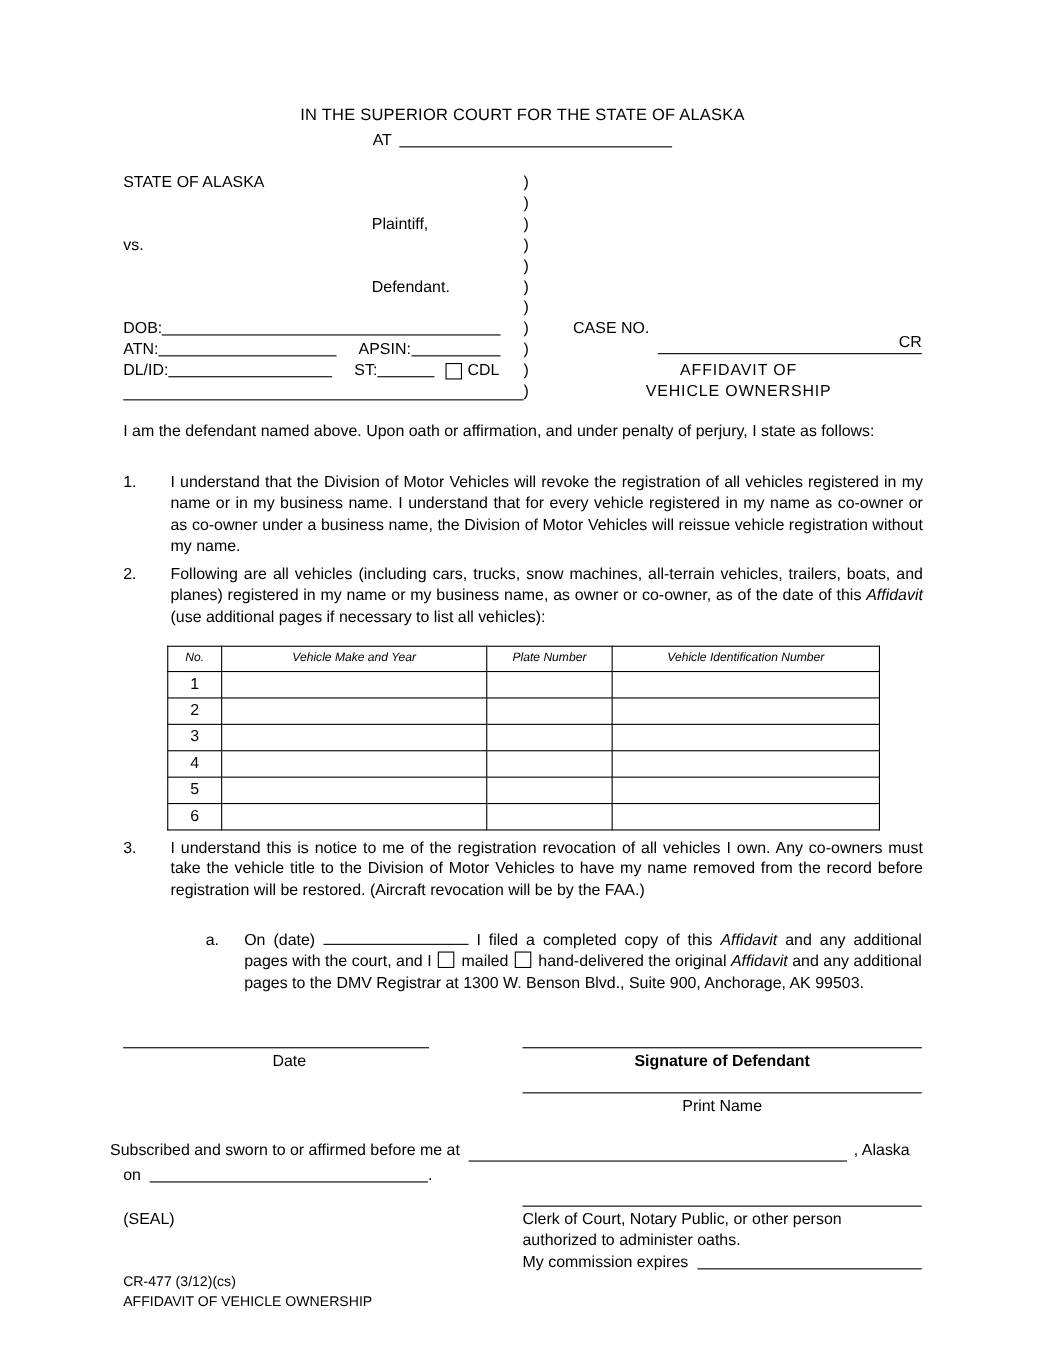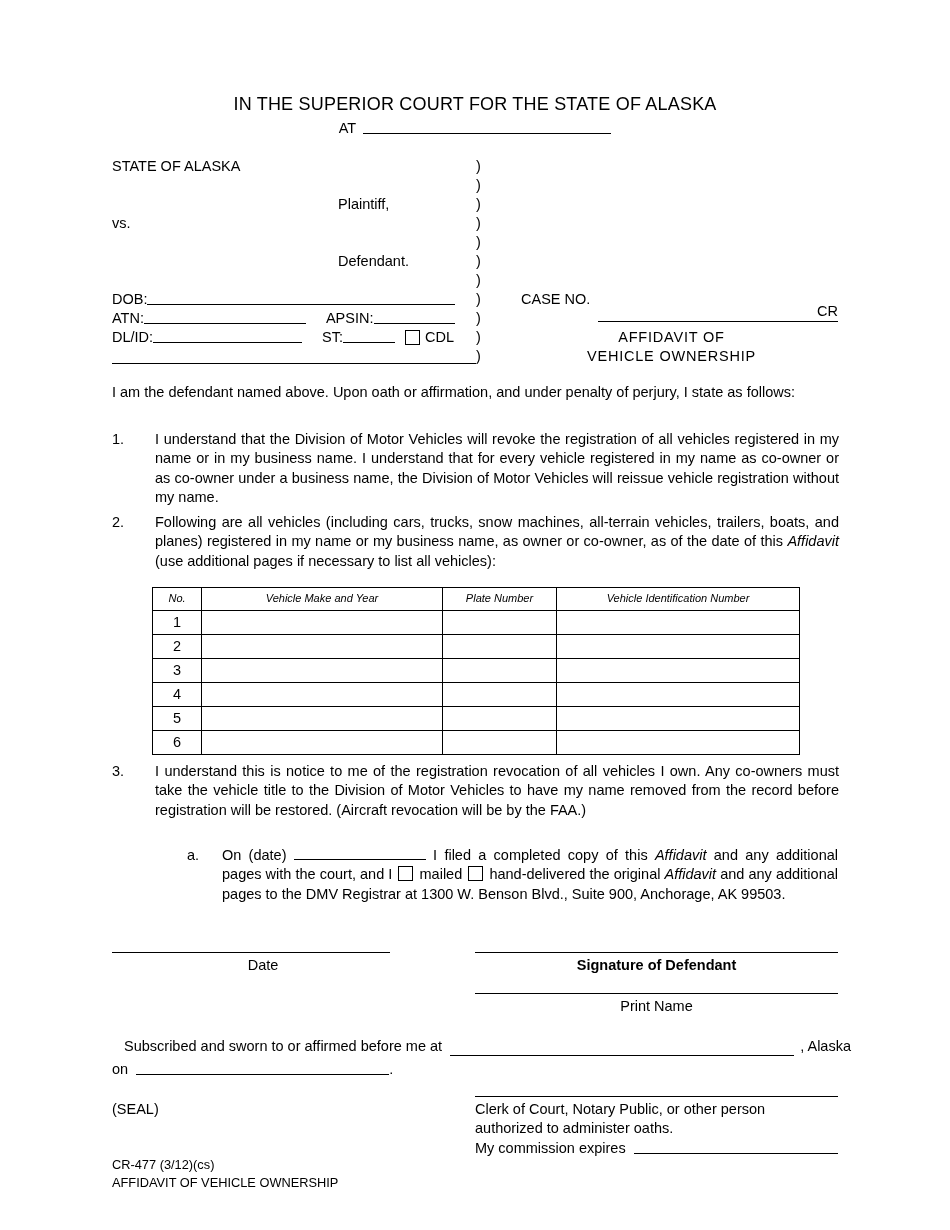--- a/index.html
+++ b/index.html
@@ -9,21 +9,21 @@
     font-size:14.5px; line-height:19.3px; color:#000; overflow:hidden;
   }
   .abs { position:absolute; }
 
   
   .blank { display:inline-block; border-bottom:1.3px solid #000; height:12px; }
   .fblank { border-bottom:1.3px solid #000; align-self:flex-end; margin-bottom:4px; height:0; }
   .ruleline { border-bottom:1.3px solid #000; height:14px; }
 
   
-  .court-title { left:0; top:95px; width:950px; text-align:center; font-size:18px; letter-spacing:0.2px; }
+  .court-title { left:0; top:95px; width:950px; text-align:center; font-size:15px; letter-spacing:0.2px; }
   .at-line { left:0; top:118px; width:950px; display:flex; justify-content:center; height:20px; }
   .at-line .lbl { line-height:20px; }
   .at-line .fblank { width:248px; margin-left:7px; }
 
   
   .caption { left:112px; top:157px; width:726px; display:flex; }
   .cap-left  { width:364px; }
   .cap-paren { width:29px; }
   .cap-right { flex:1; }
   .cap-row { height:19px; display:flex; }
@@ -234,21 +234,21 @@
 
   <div class="abs ruleline" style="left:112px; top:938px; width:278px;"></div>
   <div class="abs lab-center" style="left:124px; top:956px; width:278px;">Date</div>
 
   <div class="abs ruleline" style="left:475px; top:938px; width:363px;"></div>
   <div class="abs lab-center" style="left:475px; top:956px; width:363px;font-weight:bold;">Signature of Defendant</div>
 
   <div class="abs ruleline" style="left:475px; top:979px; width:363px;"></div>
   <div class="abs lab-center" style="left:475px; top:997px; width:363px;">Print Name</div>
 
-  <div class="abs flexrow" style="left:124px; top:1037px; width:727px; height:19px;">
+  <div class="abs flexrow" style="left:100px; top:1037px; width:727px; height:19px;">
     <span>Subscribed and sworn to or affirmed before me at</span>
     <span class="fblank sub-blank"></span>
     <span>, Alaska</span>
   </div>
 
   <div class="abs flexrow" style="left:112px; top:1060px; width:727px; height:19px;">
     <span>on</span>
     <span class="fblank on-blank"></span>
     <span>.</span>
   </div>

